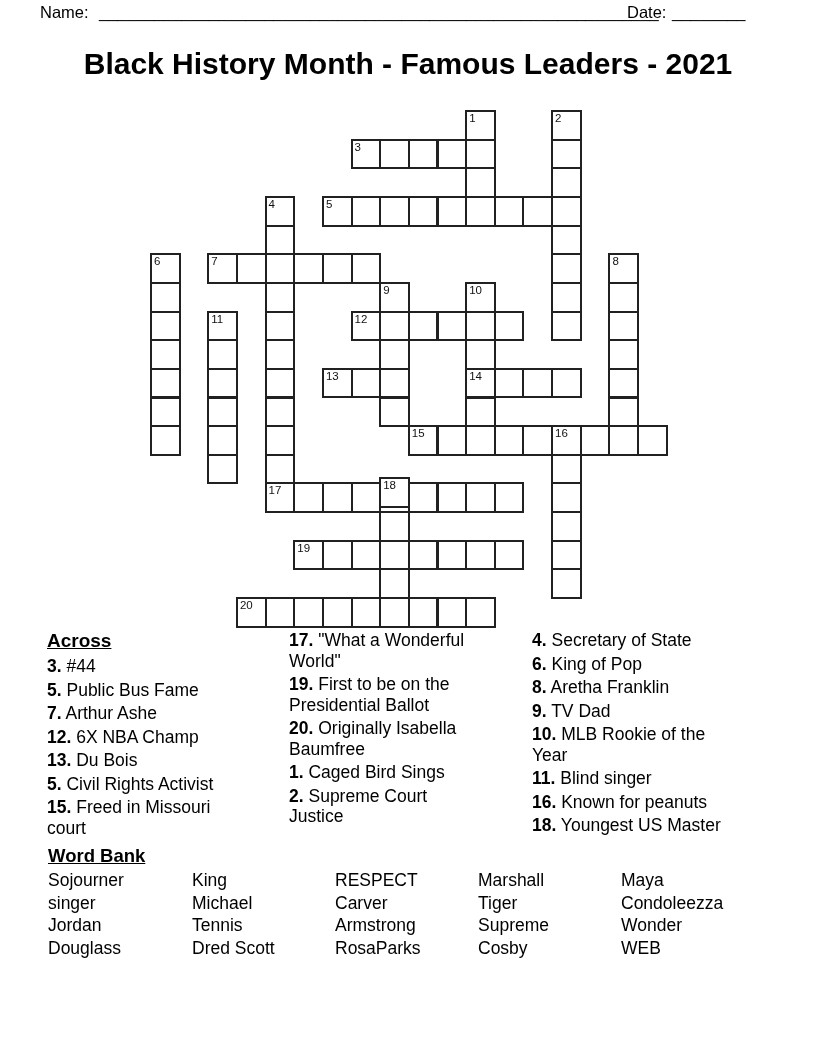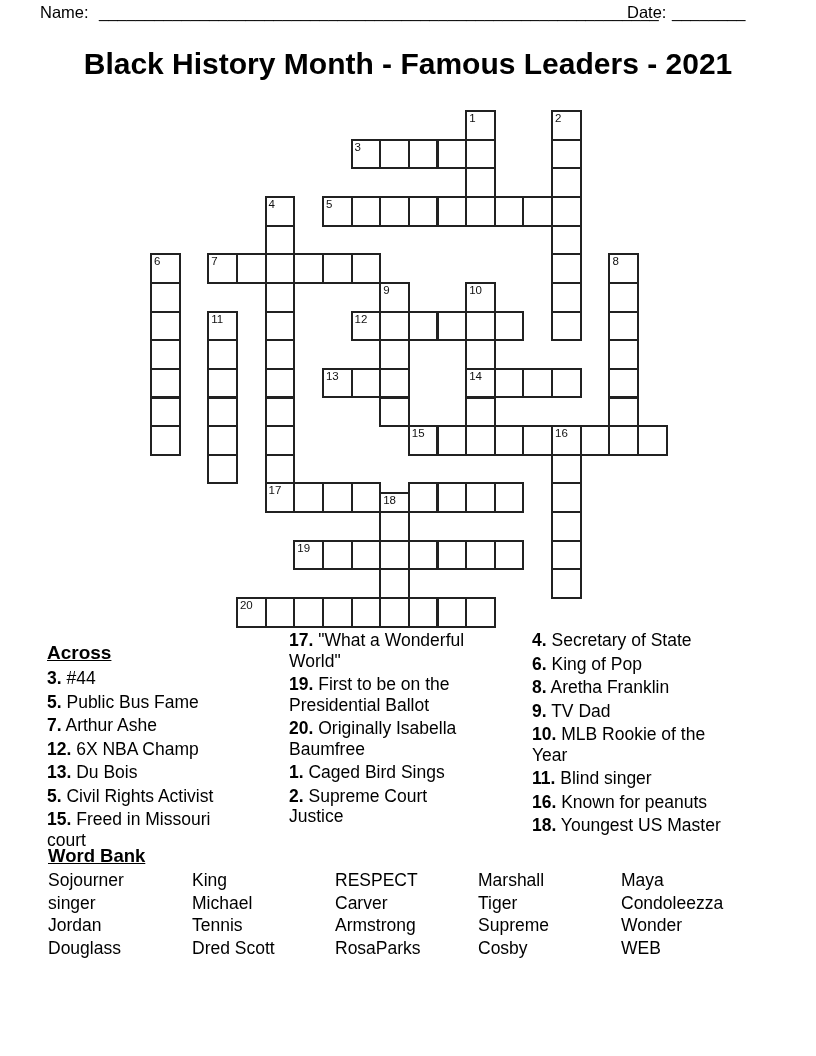--- a/index.html
+++ b/index.html
@@ -20,21 +20,21 @@
   #grid { position:absolute; left:150px; top:110px; width:519px; height:519px; }
   .gcell {
     position:absolute; width:30.65px; height:30.65px;
     border:2px solid #212121; background:#fff;
   }
   .gnum {
     position:absolute; top:0; left:2px;
     font-size:11.5px; line-height:13px; color:#111;
   }
   .clue-col { position:absolute; top:630px; font-size:17.5px; line-height:20.5px; }
-  #clue-col-0 { left:47px;  width:196px;margin-top:12px; }
+  #clue-col-0 { left:47px;  width:196px; }
   #clue-col-1 { left:289px; width:188px; }
   #clue-col-2 { left:532px; width:205px; }
   .sec-header {
     font-size:19px; font-weight:bold; text-decoration:underline;
     line-height:21px; margin-bottom:5px;
   }
   .clue { margin-bottom:3px; }
   .clue b { font-weight:bold; }
   #wb-header {
     position:absolute; left:48px; top:845px;
@@ -176,21 +176,21 @@
       <div class="gcell" style="left: 429.75px; top: 315.15px; border-color: rgb(33, 33, 33);"></div>
       <div class="gcell" style="left: 487.05px; top: 315.15px; border-color: rgb(33, 33, 33);"></div>
       <div class="gcell" style="left: 401.1px; top: 343.8px; border-color: rgb(33, 33, 33);"></div>
       <div class="gcell" style="left: 401.1px; top: 372.45px; border-color: rgb(33, 33, 33);"></div>
       <div class="gcell" style="left: 401.1px; top: 401.1px; border-color: rgb(33, 33, 33);"></div>
       <div class="gcell" style="left: 401.1px; top: 429.75px; border-color: rgb(33, 33, 33);"></div>
       <div class="gcell" style="left: 401.1px; top: 458.4px; border-color: rgb(33, 33, 33);"></div>
       <div class="gcell" style="left: 143.25px; top: 372.45px; border-color: rgb(33, 33, 33);"></div>
       <div class="gcell" style="left: 171.9px; top: 372.45px; border-color: rgb(33, 33, 33);"></div>
       <div class="gcell" style="left: 200.55px; top: 372.45px; border-color: rgb(33, 33, 33);"></div>
-      <div class="gcell" style="left: 229.2px; top: 382px; border-color: rgb(33, 33, 33);">
+      <div class="gcell" style="left: 229.2px; top: 367px; border-color: rgb(33, 33, 33);">
         <span class="gnum">18</span>
       </div>
       <div class="gcell" style="left: 257.85px; top: 372.45px; border-color: rgb(33, 33, 33);"></div>
       <div class="gcell" style="left: 286.5px; top: 372.45px; border-color: rgb(33, 33, 33);"></div>
       <div class="gcell" style="left: 315.15px; top: 372.45px; border-color: rgb(33, 33, 33);"></div>
       <div class="gcell" style="left: 343.8px; top: 372.45px; border-color: rgb(33, 33, 33);"></div>
       <div class="gcell" style="left: 229.2px; top: 401.1px; border-color: rgb(33, 33, 33);"></div>
       <div class="gcell" style="left: 229.2px; top: 429.75px; border-color: rgb(33, 33, 33);"></div>
       <div class="gcell" style="left: 229.2px; top: 458.4px; border-color: rgb(33, 33, 33);"></div>
       <div class="gcell" style="left: 229.2px; top: 487.05px; border-color: rgb(33, 33, 33);"></div>

